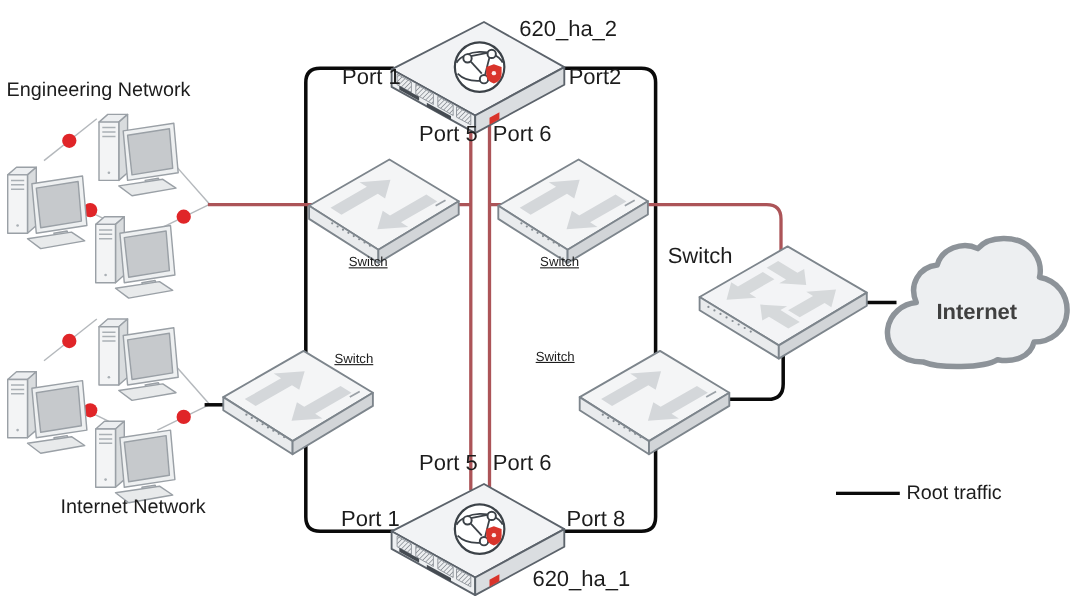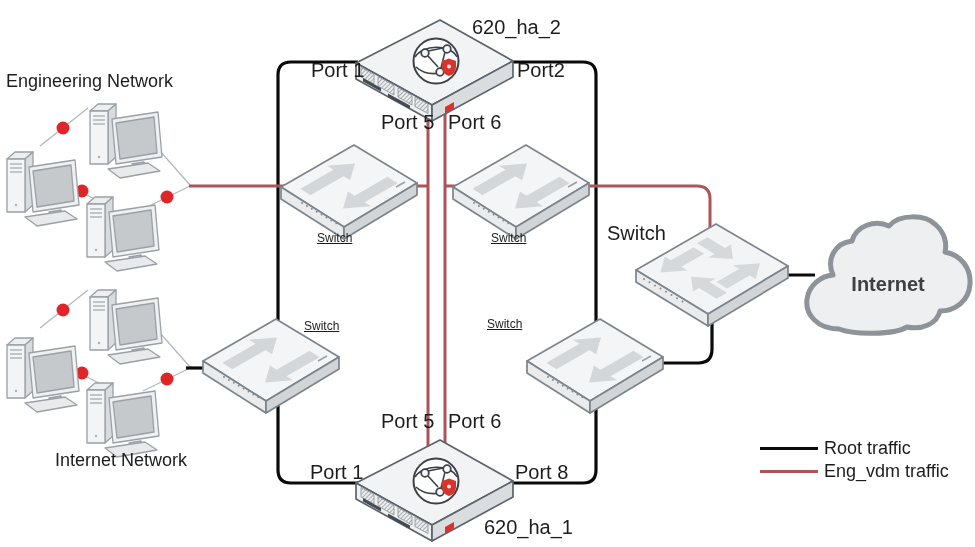--- a/index.html
+++ b/index.html
@@ -249,19 +249,15 @@
 
   <div class="lbl fs20" style="left:607px;top:222px">Switch</div>
 
   <div class="lbl fs20 internet-lbl" style="left:826px;top:273px">Internet</div>
 
   <div class="legend">
     <div class="legend-row">
       <span class="lg-line" style="background: rgb(10, 10, 10);"></span>
       <span class="lg-text">Root traffic</span>
     </div>
-    <div class="legend-row">
-      <span class="lg-line" style="background: rgb(172, 84, 88);"></span>
-      <span class="lg-text">Eng_vdm traffic</span>
-    </div>
   </div>
 
 </div>
 
 </body></html>

